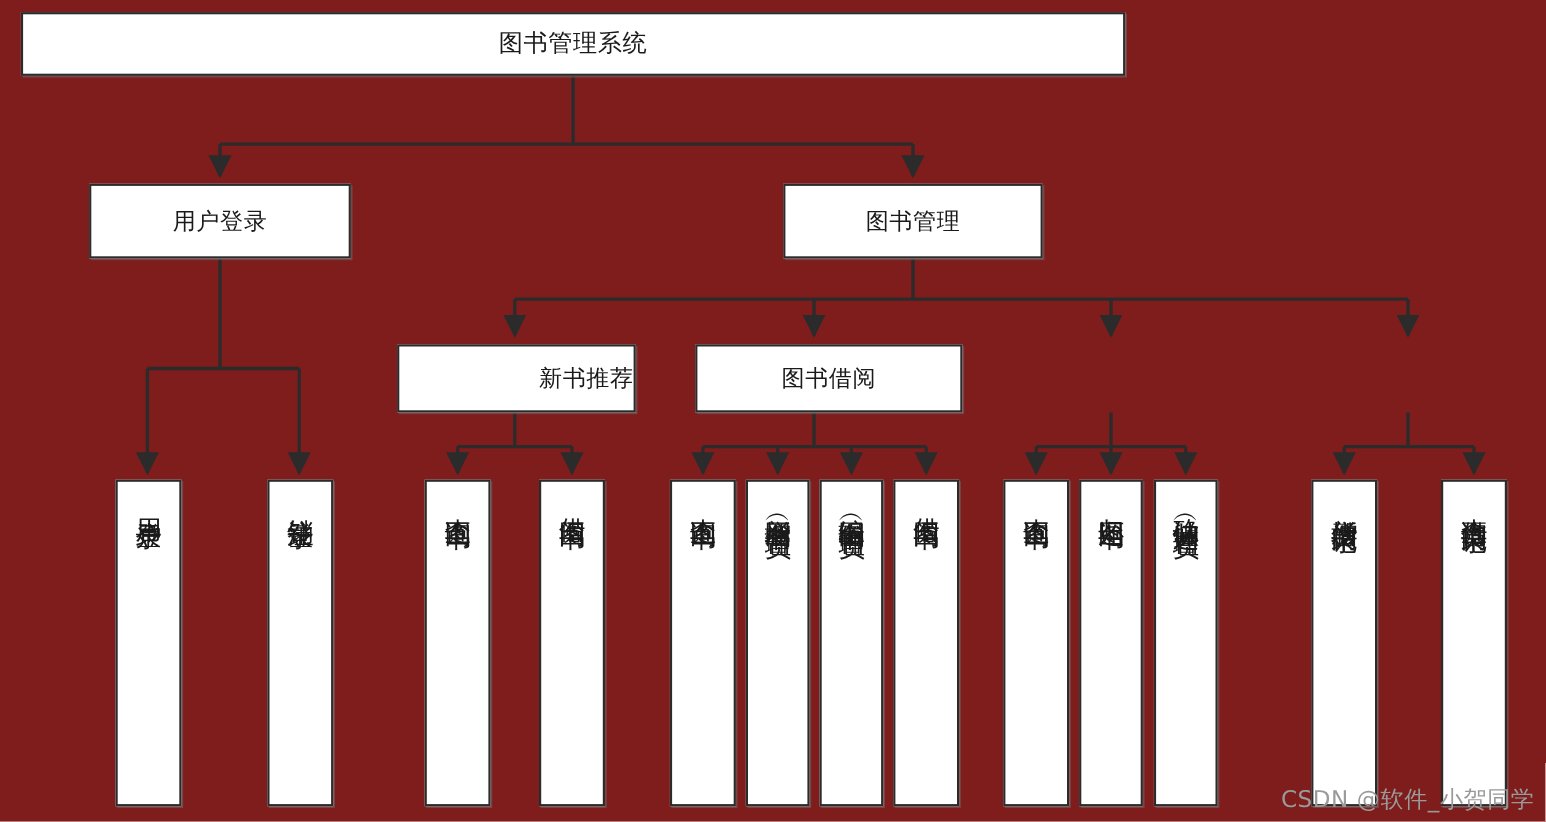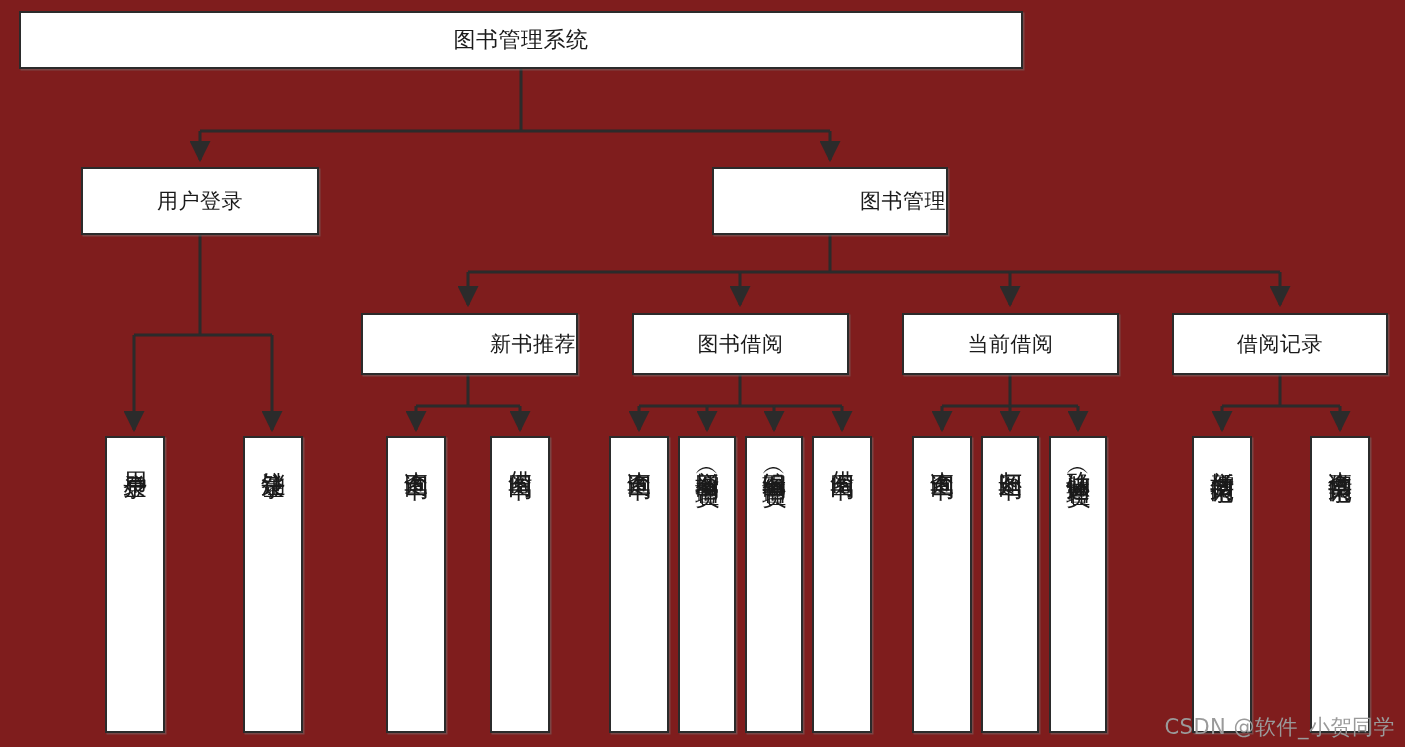--- a/index.html
+++ b/index.html
@@ -112,35 +112,29 @@
     </g>
   </svg>
 
   <div class="node h root" style="left:19px;top:11px;width:1004px;height:58px;">
     <span class="label">图书管理系统</span>
   </div>
 
   <div class="node h" style="left:81px;top:167px;width:238px;height:68px;">
     <span class="label">用户登录</span>
   </div>
-  <div class="node h" style="left:712px;top:167px;width:236px;height:68px;justify-content:flex-end;">
+  <div class="node h" style="left:712px;top:167px;width:236px;height:68px;">
     <span class="label">图书管理</span>
   </div>
 
   <div class="node h" style="left:361px;top:313px;width:217px;height:62px;justify-content:flex-end;">
     <span class="label">新书推荐</span>
   </div>
-  <div class="node h" style="left:632px;top:313px;width:217px;height:62px;">
+  <div class="node h" style="left:632px;top:313px;width:243px;height:62px;">
     <span class="label">图书借阅</span>
-  </div>
-  <div class="node h" style="left:902px;top:313px;width:217px;height:62px;">
-    <span class="label">当前借阅</span>
-  </div>
-  <div class="node h" style="left:1172px;top:313px;width:216px;height:62px;">
-    <span class="label">借阅记录</span>
   </div>
 
   <div class="node v" style="left:105px;top:436px;width:60px;height:297px;">
     <span class="label">用户登录</span>
   </div>
   <div class="node v" style="left:243px;top:436px;width:60px;height:297px;">
     <span class="label">注销登录</span>
   </div>
 
   <div class="node v" style="left:386px;top:436px;width:60px;height:297px;">

